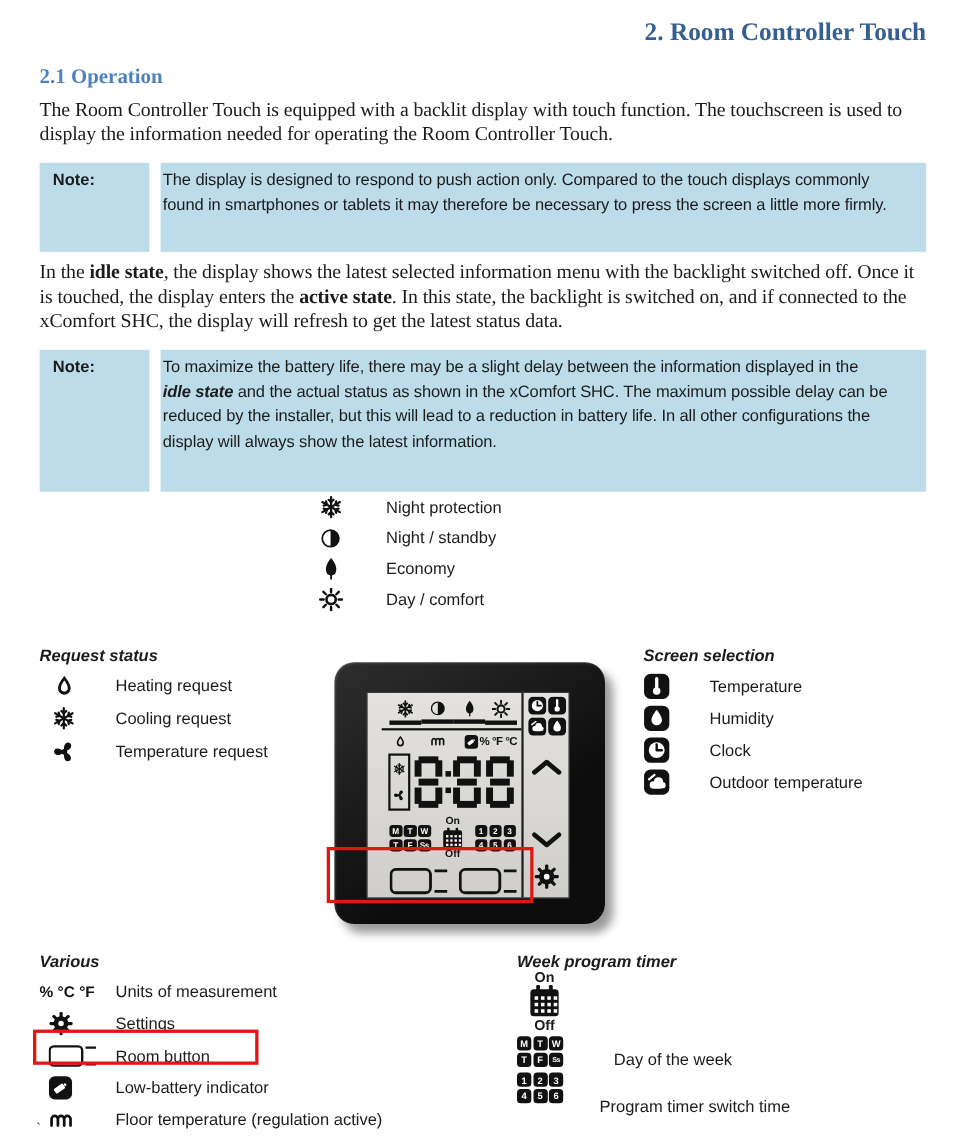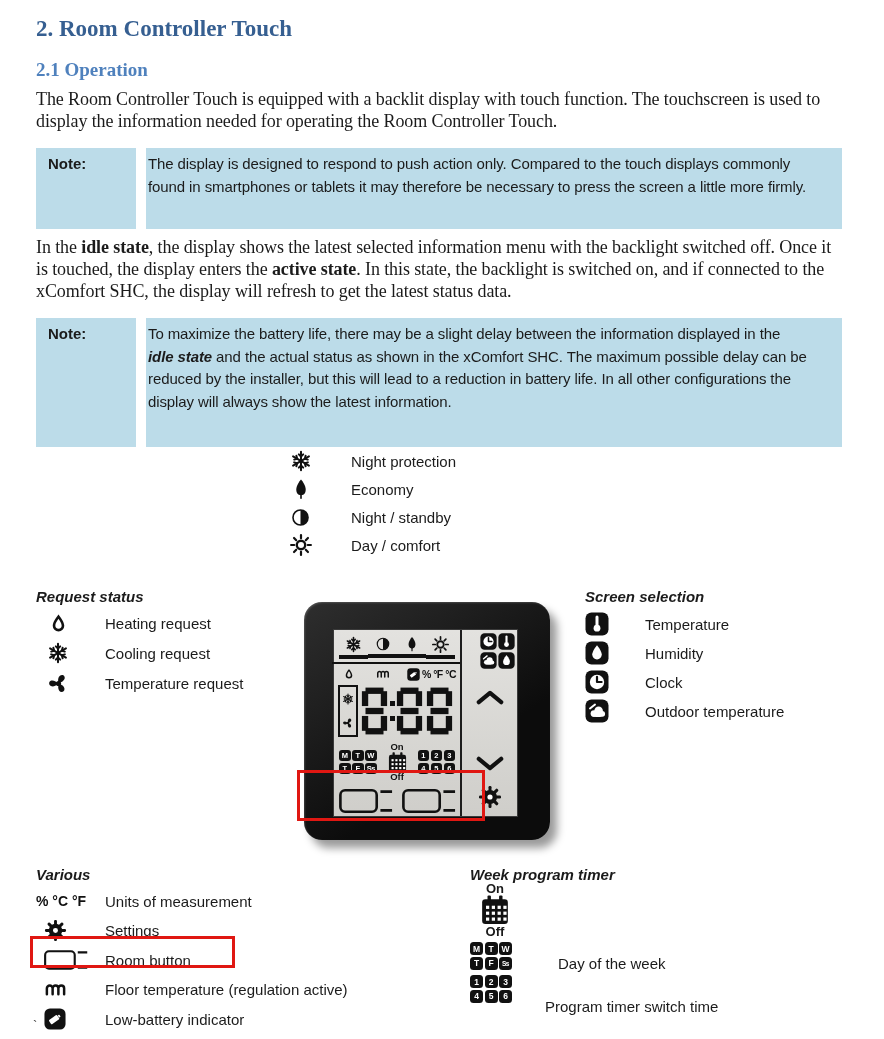--- a/index.html
+++ b/index.html
@@ -1,19 +1,19 @@
 <!DOCTYPE html>
 <html><head>
 <meta charset="utf-8">
 <style>
   html,body{margin:0;padding:0;background:#fff;}
   .page{position:relative;width:884px;height:1039px;background:#fff;overflow:hidden;
         font-family:"Liberation Sans",sans-serif;color:#1b1b1b;}
   .content{position:absolute;left:36px;top:0;width:806px;}
-  .h1{font-family:"Liberation Serif",serif;font-weight:bold;font-size:23px;color:#365F91;margin:16px 0 0;}
+  .h1{font-family:"Liberation Serif",serif;font-weight:bold;font-size:23px;color:#365F91;margin:16px 0 0;text-align:right;}
   .h2{font-family:"Liberation Serif",serif;font-weight:bold;font-size:19px;color:#4F81BD;margin:17px 0 0;}
   .body-p{font-size:18px;line-height:22px;margin:7px 0 0;letter-spacing:-0.1px;font-family:Liberation Serif, serif;}
   .note{display:flex;margin-top:16px;font-size:15px;line-height:22.5px;}
   .note .nlabel{width:100px;background:#BCDCE9;font-weight:bold;padding:5px 0 0 12px;box-sizing:border-box;}
   .note .nspacer{width:10px;background:#fff;}
   .note .nbody{flex:1;background:#BCDCE9;padding:5px 34px 8px 2px;letter-spacing:-0.1px;}
   .note1 .nbody,.note1 .nlabel{min-height:68px;}
   .note2 .nbody,.note2 .nlabel{min-height:116px;}
   .bi{font-weight:bold;font-style:italic;}
   .b{font-weight:bold;}
@@ -41,21 +41,21 @@
   .mini{width:13px;height:13px;background:#111;border-radius:3.5px;color:#fff;font-size:8.5px;font-weight:bold;
         display:flex;align-items:center;justify-content:center;}
   .mini.ss{font-size:6.5px;letter-spacing:-0.5px;}
 
   
   .device{position:absolute;left:304px;top:602px;width:246px;height:238px;border-radius:18px;
           background:linear-gradient(145deg,#2e2e2e,#0c0c0c 65%);
           box-shadow:7px 8px 9px rgba(0,0,0,0.40), inset 1px 1px 2px rgba(255,255,255,0.18);}
   .lcd{position:absolute;left:29px;top:27px;width:185px;height:188px;display:flex;
        background:linear-gradient(180deg,#e3e2df,#cfceca);border:1px solid #3a3a3a;box-sizing:border-box;}
-  .lcd-main{width:128px;box-sizing:border-box;border-right:2px solid #1d1d1d;position:relative;padding:5px 4px 0 4px;}
+  .lcd-main{width:142px;box-sizing:border-box;border-right:2px solid #1d1d1d;position:relative;padding:5px 4px 0 19px;}
   .lcd-side{flex:1;position:relative;}
   .sp-row{display:flex;justify-content:space-between;padding:1px 1px 0;}
   .sp-cell{display:flex;flex-direction:column;align-items:center;width:31px;}
   .sp-bar{width:29px;height:4px;background:#111;margin-top:2px;}
   .lcd-hr{height:2px;background:#111;margin:3px -4px 0 -6px;}
   .st-row{display:flex;align-items:center;margin-top:2px;height:16px;}
   .lcd-units{font-weight:bold;font-size:10.5px;letter-spacing:-0.5px;margin-left:auto;color:#111;white-space:nowrap;}
   .seg-row{display:flex;margin-top:3px;height:52px;}
   .modebox{width:20px;border:2px solid #111;box-sizing:border-box;margin-right:3px;
            display:flex;flex-direction:column;align-items:center;justify-content:space-around;}
@@ -231,33 +231,33 @@
     <div class="lrow">
       <span class="ic">
           <svg width="22" height="22">
             <use href="#sf"></use>
           </svg>
         </span>
       <span>Night protection</span>
     </div>
     <div class="lrow">
       <span class="ic">
+          <svg width="21" height="21">
+            <use href="#moonS"></use>
+          </svg>
+        </span>
+      <span>Night / standby</span>
+    </div>
+    <div class="lrow">
+      <span class="ic">
           <svg width="22" height="22">
             <use href="#leafS"></use>
           </svg>
         </span>
       <span>Economy</span>
-    </div>
-    <div class="lrow">
-      <span class="ic">
-          <svg width="21" height="21">
-            <use href="#moonS"></use>
-          </svg>
-        </span>
-      <span>Night / standby</span>
     </div>
     <div class="lrow">
       <span class="ic">
           <svg width="22" height="22">
             <use href="#sunS"></use>
           </svg>
         </span>
       <span>Day / comfort</span>
     </div>
   </div>
@@ -478,33 +478,33 @@
     <div class="lrow">
       <span class="ic" style="margin-left:8px">
           <svg width="44" height="20">
             <use href="#tbtnS"></use>
           </svg>
         </span>
       <span>Room button</span>
     </div>
     <div class="lrow">
       <span class="ic" style="margin-left:8px">
+          <svg width="22" height="22">
+            <use href="#battSq"></use>
+          </svg>
+        </span>
+      <span>Low-battery indicator</span>
+    </div>
+    <div class="lrow">
+      <span class="ic" style="margin-left:8px">
           <svg width="23" height="23">
             <use href="#coilS"></use>
           </svg>
         </span>
       <span>Floor temperature (regulation active)</span>
-    </div>
-    <div class="lrow">
-      <span class="ic" style="margin-left:8px">
-          <svg width="22" height="22">
-            <use href="#battSq"></use>
-          </svg>
-        </span>
-      <span>Low-battery indicator</span>
     </div>
   </div>
 
   <div class="red-box red-touch"></div>
 
   <div class="week">
     <div class="legend-title">Week program timer</div>
     <div class="wt-cal">
       <span class="wt-onoff">On</span>
       <svg width="28" height="30" class="ic">

